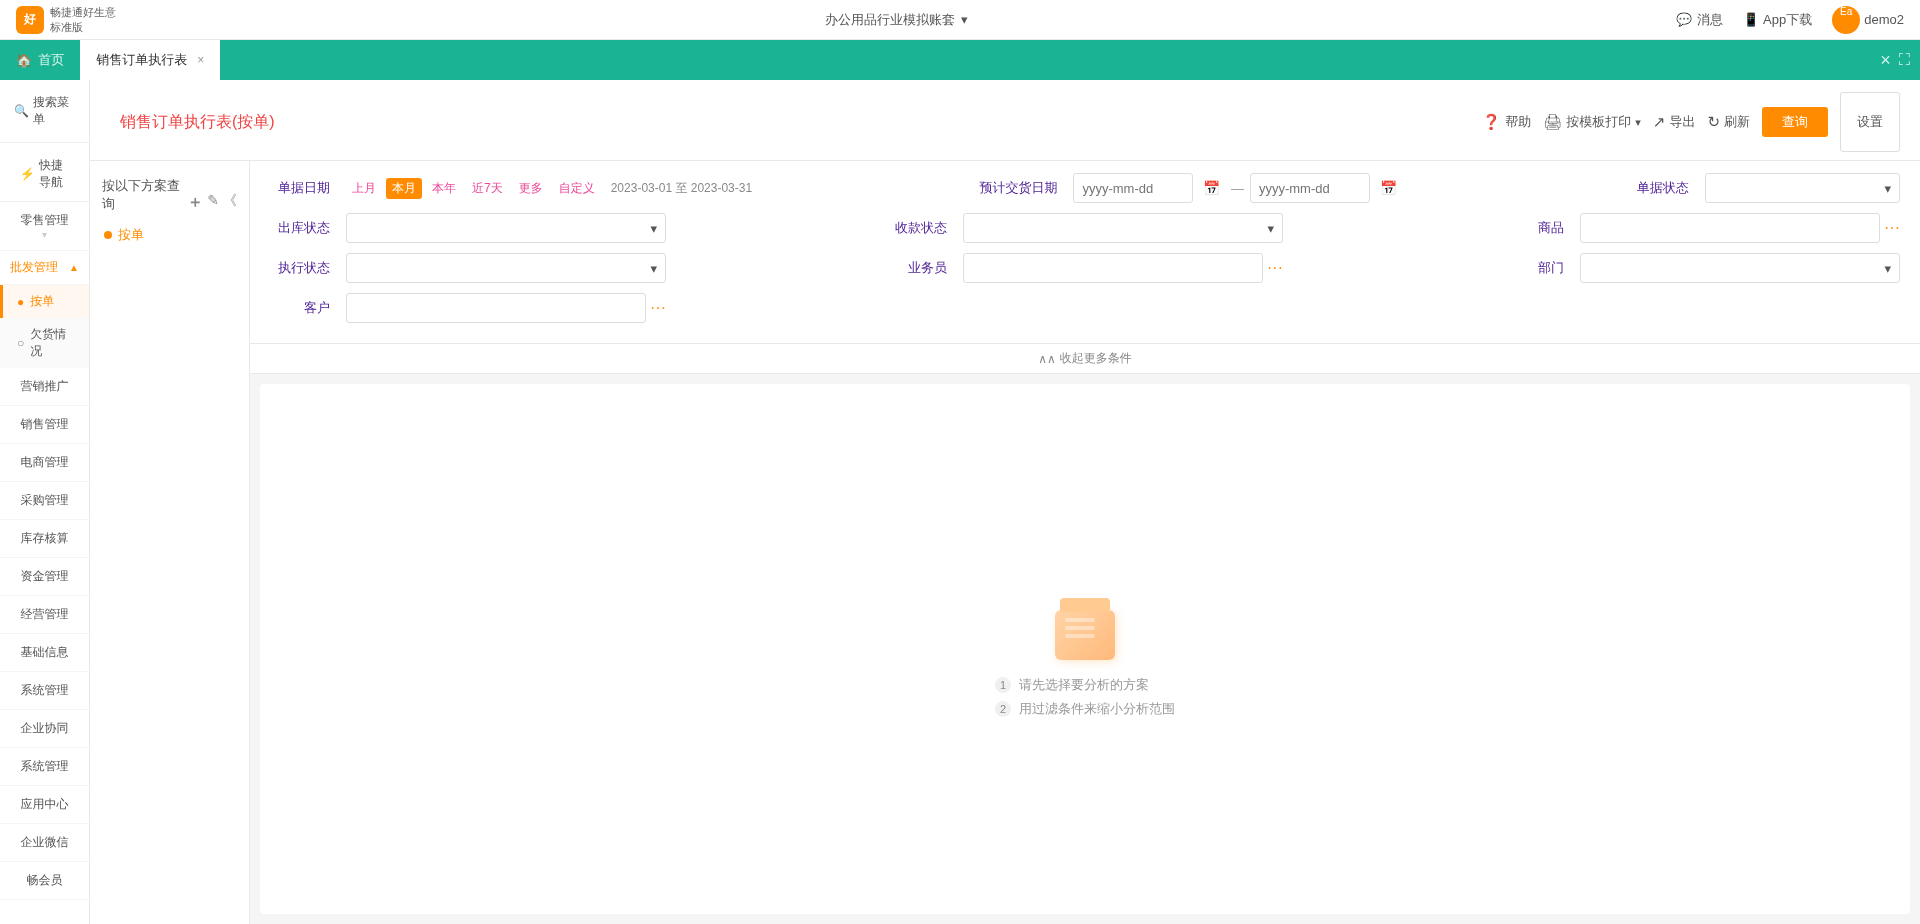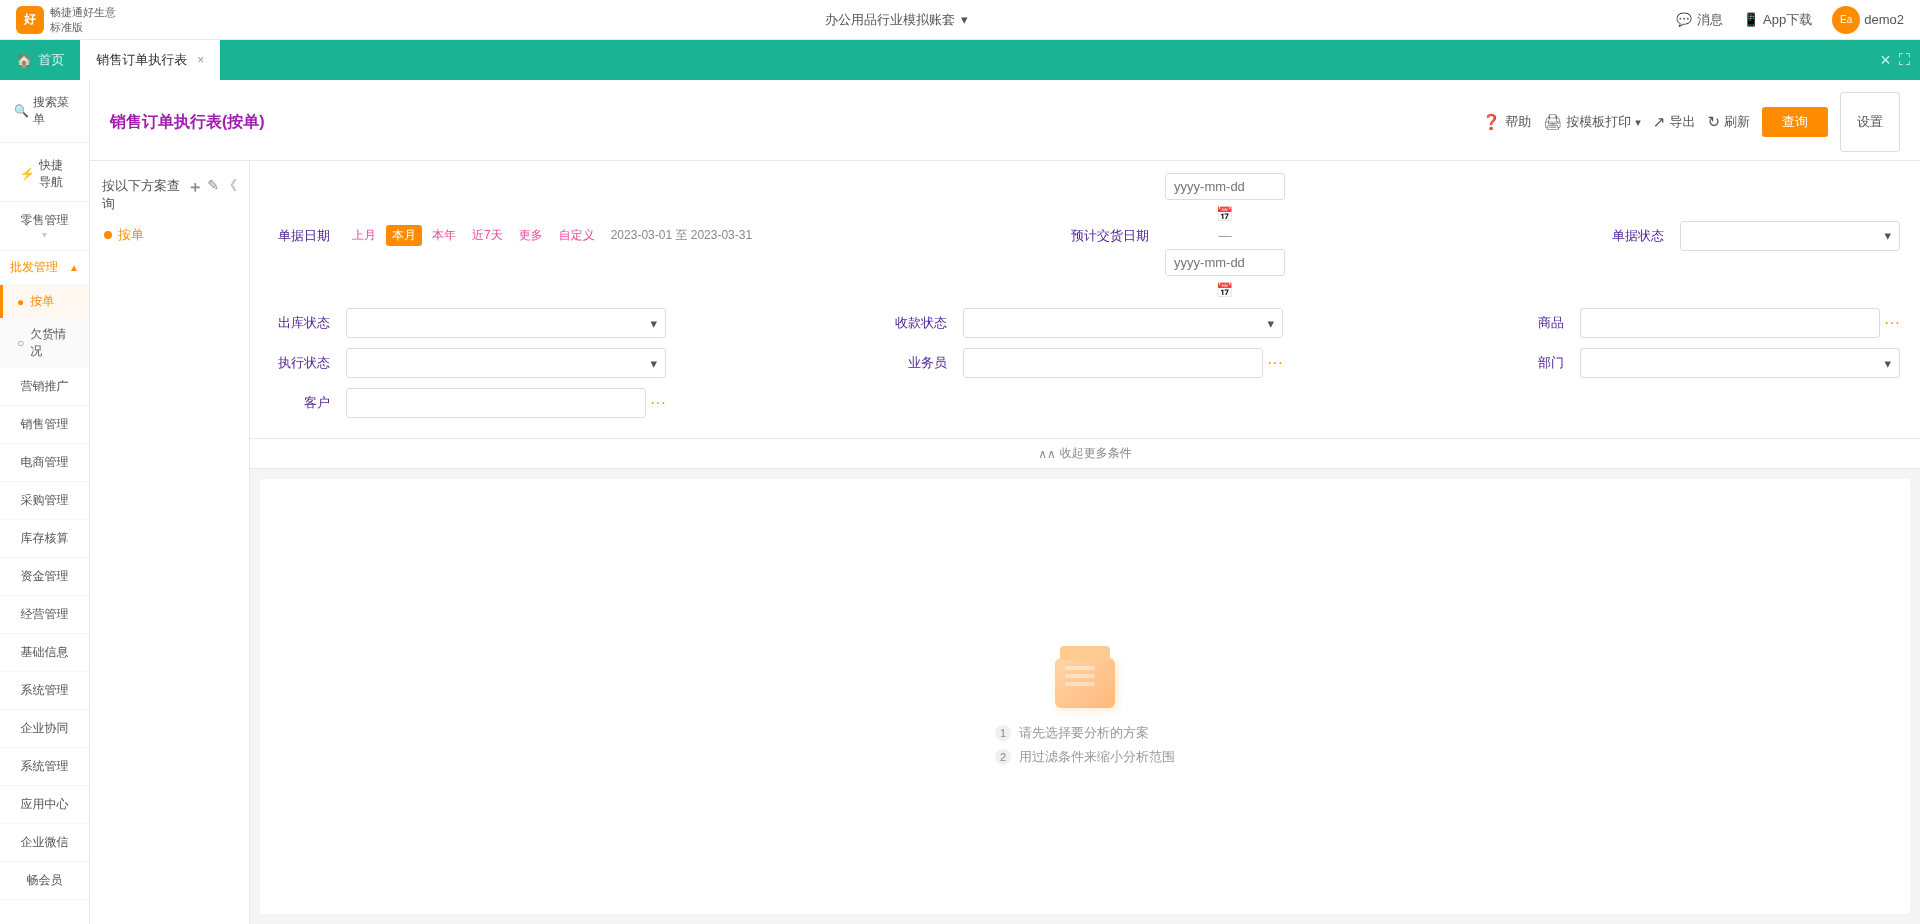--- a/index.html
+++ b/index.html
@@ -16,21 +16,21 @@
       justify-content: space-between;
       flex-shrink: 0;
     }
     .top-bar-left { display: flex; align-items: center; gap: 10px; }
     .logo-area { display: flex; align-items: center; gap: 6px; }
     .logo-icon { width: 28px; height: 28px; background: #ff8c00; border-radius: 6px; display: flex; align-items: center; justify-content: center; color: #fff; font-size: 12px; font-weight: bold; }
     .logo-text { font-size: 11px; color: #666; line-height: 1.3; }
     .top-bar-center { display: flex; align-items: center; gap: 6px; color: #555; font-size: 13px; }
     .top-bar-right { display: flex; align-items: center; gap: 20px; }
     .top-bar-action { display: flex; align-items: center; gap: 4px; color: #555; font-size: 13px; cursor: pointer; }
-    .avatar { width: 28px; height: 28px; border-radius: 50%; background: #ff8c00; display: flex; align-items: center; justify-content: center; color: #fff; font-size: 11px; overflow: hidden; }
+    .avatar { width: 28px; height: 28px; border-radius: 50%; background: #ff8c00; display: flex; align-items: flex-start; justify-content: center; color: #fff; font-size: 11px; overflow: hidden; }
 
     
     .tab-bar {
       height: 40px;
       background: #1ab394;
       display: flex;
       align-items: stretch;
       flex-shrink: 0;
     }
     .tab-item {
@@ -123,21 +123,21 @@
     
     .page-header {
       display: flex;
       align-items: center;
       justify-content: space-between;
       padding: 12px 20px 8px;
       background: #fff;
       border-bottom: 1px solid #e8e8e8;
       flex-shrink: 0;
     }
-    .page-title { font-size: 16px; font-weight: 700; color: #a21caf; }
+    .page-title { font-size: 16px; font-weight: 400; color: #ef4444; margin-left: 10px; }
     .page-actions { display: flex; align-items: center; gap: 12px; }
     .page-action-btn {
       display: flex; align-items: center; gap: 4px;
       color: #555; font-size: 13px; cursor: pointer;
     }
     .btn-query {
       background: #ff8c00; color: #fff; border: none;
       padding: 6px 20px; border-radius: 3px; cursor: pointer; font-size: 13px;
     }
     .btn-setting {
@@ -160,21 +160,21 @@
       flex: 1; border: 1px solid #ddd; border-radius: 3px;
       padding: 5px 8px; font-size: 13px; color: #555; background: #fff;
       outline: none; cursor: pointer; display: flex; align-items: center; justify-content: space-between;
       height: 30px;
     }
     .filter-input {
       flex: 1; border: 1px solid #ddd; border-radius: 3px;
       padding: 5px 8px; font-size: 13px; color: #555; background: #fff;
       outline: none; height: 30px;
     }
-    .filter-date-range { display: flex; align-items: center; gap: 6px; flex-direction: column; }
+    .filter-date-range { display: flex; align-items: center; gap: 6px; }
     .filter-date-range .filter-input { width: 130px; }
     .filter-date-sep { color: #999; }
     .filter-dots { color: #ff8c00; cursor: pointer; font-size: 16px; margin-left: 4px; }
     .date-preset { font-size: 12px; color: #ec4899; cursor: pointer; padding: 2px 6px; border-radius: 2px; }
     .date-preset.active { background: #ff8c00; color: #fff; border-radius: 3px; }
     .date-range-text { font-size: 12px; color: #888; margin-left: 6px; }
     .cal-icon { color: #888; font-size: 14px; cursor: pointer; margin: 0 4px; }
 
     .collapse-more-bar {
       display: flex; justify-content: center; align-items: center;
@@ -184,21 +184,21 @@
 
     
     .scheme-panel {
       width: 160px;
       background: #fff;
       border-right: 1px solid #e8e8e8;
       padding: 10px 0;
       flex-shrink: 0;
     }
     .scheme-header {
-      display: flex; align-items: flex-start; justify-content: space-between;
+      display: flex; align-items: flex-end; justify-content: space-between;
       padding: 6px 12px; font-size: 13px; color: #555;
     }
     .scheme-header-actions { display: flex; gap: 4px; }
     .scheme-icon-btn { color: #888; cursor: pointer; font-size: 14px; }
     .scheme-item {
       display: flex; align-items: center; gap: 6px;
       padding: 7px 14px; font-size: 13px; color: #555; cursor: pointer;
     }
     .scheme-item.active { color: #ff8c00; }
     .scheme-item .dot { width: 8px; height: 8px; border-radius: 50%; background: #ff8c00; }

